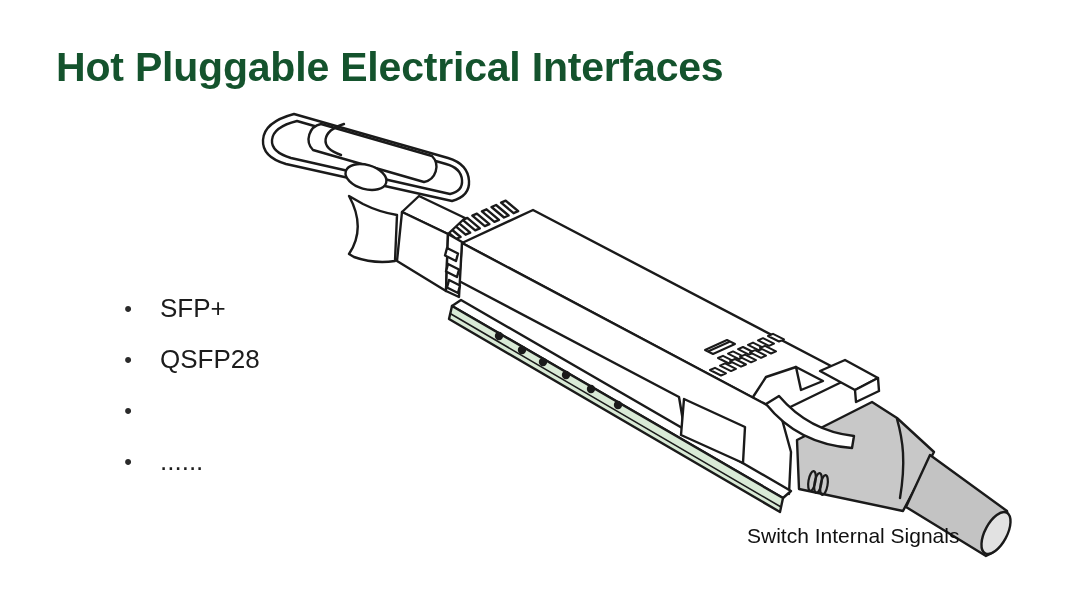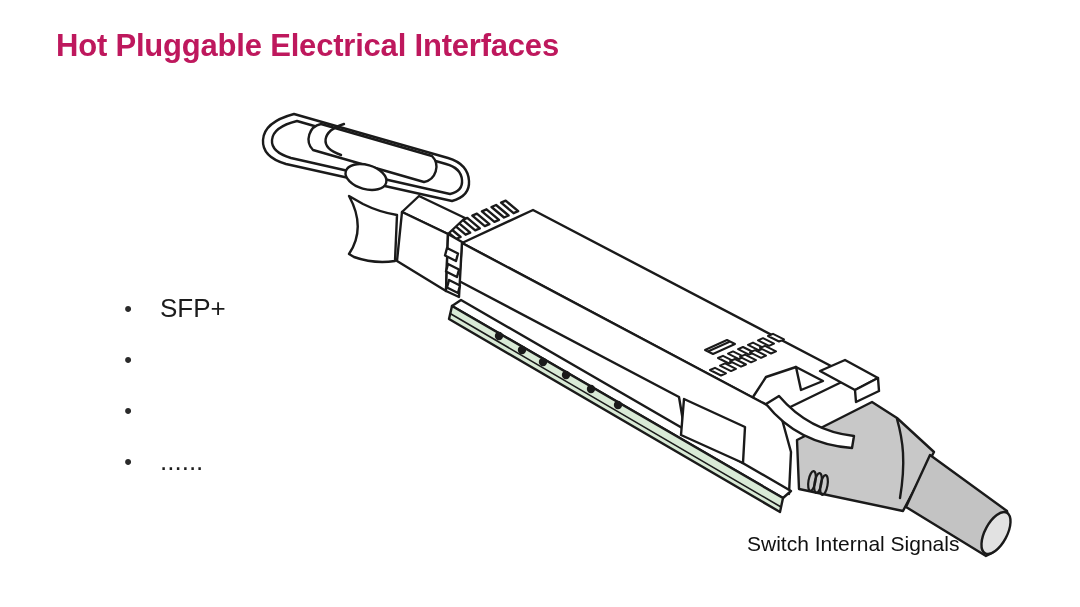--- a/index.html
+++ b/index.html
@@ -2,53 +2,54 @@
 <html><head>
 <meta charset="utf-8">
 <style>
   html,body{margin:0;padding:0;}
   body{
     width:1080px;height:607px;position:relative;overflow:hidden;
     background:#ffffff;
     font-family:"Liberation Sans", sans-serif;
   }
   .slide-title{
-    position:absolute;left:56px;top:28px;
-    font-size:31px;font-weight:700;color:#be185d;letter-spacing:-0.2px;
+    position:absolute;left:56px;top:44px;
+    font-size:41px;font-weight:700;color:#14532d;letter-spacing:-0.2px;
     white-space:nowrap;
   }
   .bullet-list{
     position:absolute;left:120px;top:283px;margin:0;padding:0;list-style:none;
   }
   .bullet-list li{
     height:51px;display:flex;align-items:center;
     font-size:26px;color:#1c1c1c;white-space:nowrap;
   }
   .bullet-dot{
     display:inline-block;width:16px;text-align:center;
     font-size:22px;color:#2a2a2a;margin-right:24px;flex:0 0 auto;
   }
   .diagram-wrap{position:absolute;left:0;top:0;width:1080px;height:607px;}
   .diagram-caption{
     position:absolute;left:747px;top:524px;
-    font-size:21px;color:#101010;white-space:nowrap;margin-top:8px;
+    font-size:21px;color:#101010;white-space:nowrap;
   }
 </style>
 </head>
 <body>
 
 <div class="slide-title">Hot Pluggable Electrical Interfaces</div>
 
 <ul class="bullet-list">
   <li>
     <span class="bullet-dot">•</span>
     <span>SFP+</span>
   </li>
   <li>
     <span class="bullet-dot">•</span>
+    <span>QSFP28</span>
   </li>
   <li>
     <span class="bullet-dot">•</span>
   </li>
   <li>
     <span class="bullet-dot">•</span>
     <span>......</span>
   </li>
 </ul>
 

